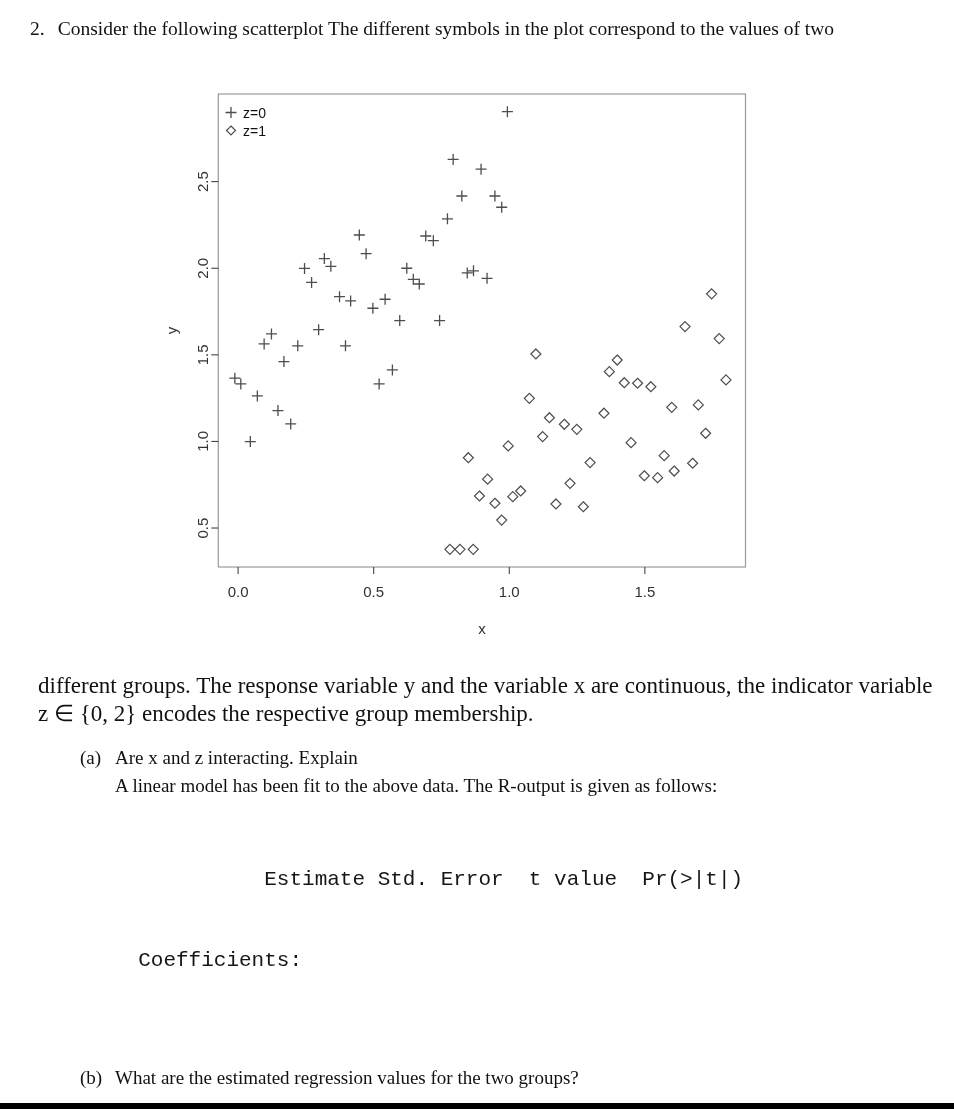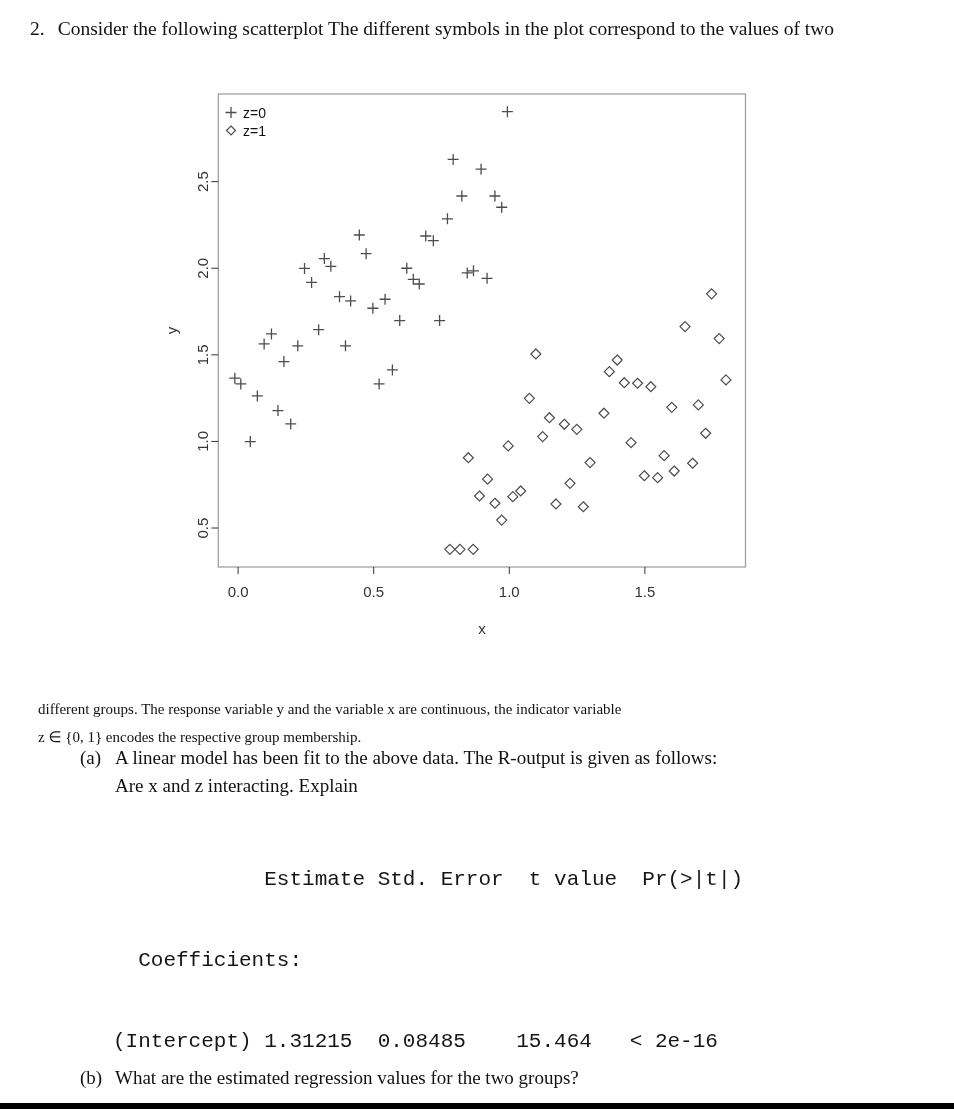--- a/index.html
+++ b/index.html
@@ -2,21 +2,21 @@
 <html><head>
 <meta charset="utf-8">
 <style>
   html,body{margin:0;padding:0;background:#ffffff;}
   .page{position:relative;width:954px;height:1109px;background:#ffffff;overflow:hidden;
         font-family:"Liberation Serif",serif;color:#111111;}
   .q-line{position:absolute;left:8px;top:15px;width:940px;font-size:19.5px;line-height:28px;margin-left:22px;}
   .q-num{margin-right:13px;}
   #scatterplot{position:absolute;left:150px;top:85px;width:620px;height:565px;}
   #scatterplot text{font-family:"Liberation Sans",sans-serif;}
-  .para{position:absolute;left:38px;top:696px;width:900px;font-size:15px;line-height:27.5px;}
+  .para{position:absolute;left:38px;top:672px;width:900px;font-size:23px;line-height:27.5px;}
   .part{position:absolute;display:flex;font-size:19px;line-height:27.5px;}
   .part-a{left:80px;top:744px;width:860px;}
   .part-b{left:80px;top:1064px;width:860px;}
   .part-label{width:35px;flex:0 0 35px;}
   .r-output{position:absolute;left:113px;top:812px;font-family:"Liberation Mono","DejaVu Sans Mono",monospace;
             font-size:21px;line-height:27px;white-space:pre;color:#161616;}
   .bottom-bar{position:absolute;left:0;top:1103px;width:954px;height:6px;background:#000000;}
 </style>
 </head>
 <body>
@@ -131,35 +131,34 @@
       <path d="M555.9358024691358 498.9564262175028L560.9358024691358 503.9564262175028L555.9358024691358 508.9564262175028L550.9358024691358 503.9564262175028Z" fill="none" stroke="#4d4d4d" stroke-width="1.2"></path>
       <path d="M583.3263374485597 501.7275723178323L588.3263374485597 506.7275723178323L583.3263374485597 511.7275723178323L578.3263374485597 506.7275723178323Z" fill="none" stroke="#4d4d4d" stroke-width="1.2"></path>
       <path d="M501.6971193415638 515.0637129256683L506.6971193415638 520.0637129256683L501.6971193415638 525.0637129256683L496.6971193415638 520.0637129256683Z" fill="none" stroke="#4d4d4d" stroke-width="1.2"></path>
       <path d="M449.8991769547325 544.333943610399L454.8991769547325 549.333943610399L449.8991769547325 554.333943610399L444.8991769547325 549.333943610399Z" fill="none" stroke="#4d4d4d" stroke-width="1.2"></path>
       <path d="M459.9333333333334 544.333943610399L464.9333333333334 549.333943610399L459.9333333333334 554.333943610399L454.9333333333334 549.333943610399Z" fill="none" stroke="#4d4d4d" stroke-width="1.2"></path>
       <path d="M473.2218106995885 544.333943610399L478.2218106995885 549.333943610399L473.2218106995885 554.333943610399L468.2218106995885 549.333943610399Z" fill="none" stroke="#4d4d4d" stroke-width="1.2"></path>
     </svg>
 
   <div class="para">
     <div>different groups. The response variable y and the variable x are continuous, the indicator variable</div>
-    <div>z ∈ {0, 1} encodes the respective group membership.</div>
+    <div>z ∈ {0, 2} encodes the respective group membership.</div>
   </div>
 
   <div class="part part-a">
     <span class="part-label">(a)</span>
     <div class="part-body">
+      <div>Are x and z interacting. Explain</div>
       <div>A linear model has been fit to the above data. The R-output is given as follows:</div>
-      <div>Are x and z interacting. Explain</div>
     </div>
   </div>
 
   <div class="r-output">
     <div>            Estimate Std. Error  t value  Pr(&gt;|t|)</div>
     <div>  Coefficients:</div>
-    <div>(Intercept) 1.31215  0.08485    15.464   &lt; 2e-16</div>
     
     
     
     
     
     
   </div>
 
   <div class="part part-b">
     <span class="part-label">(b)</span>

